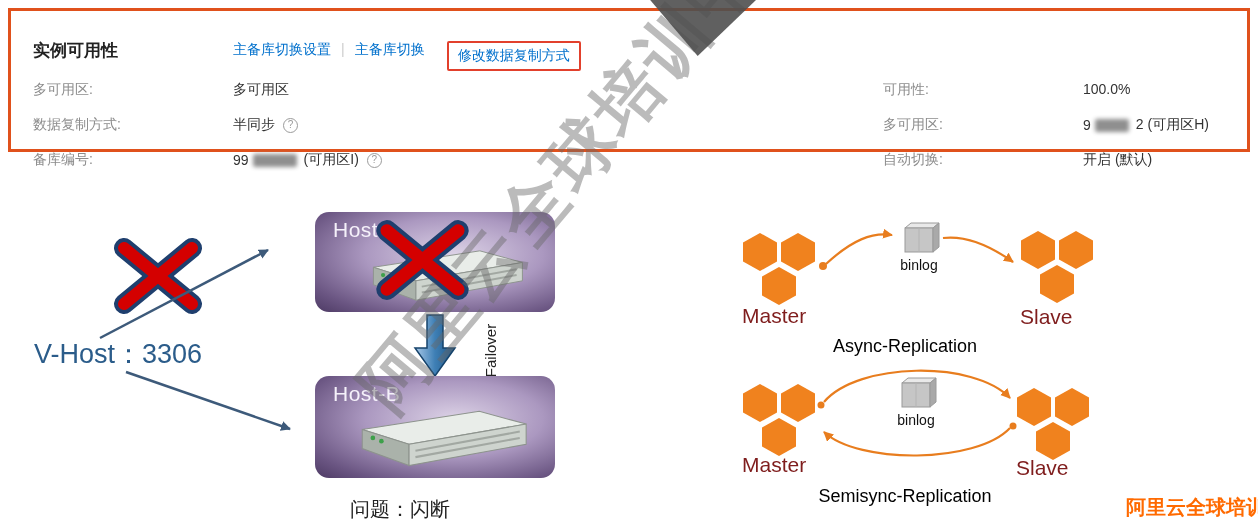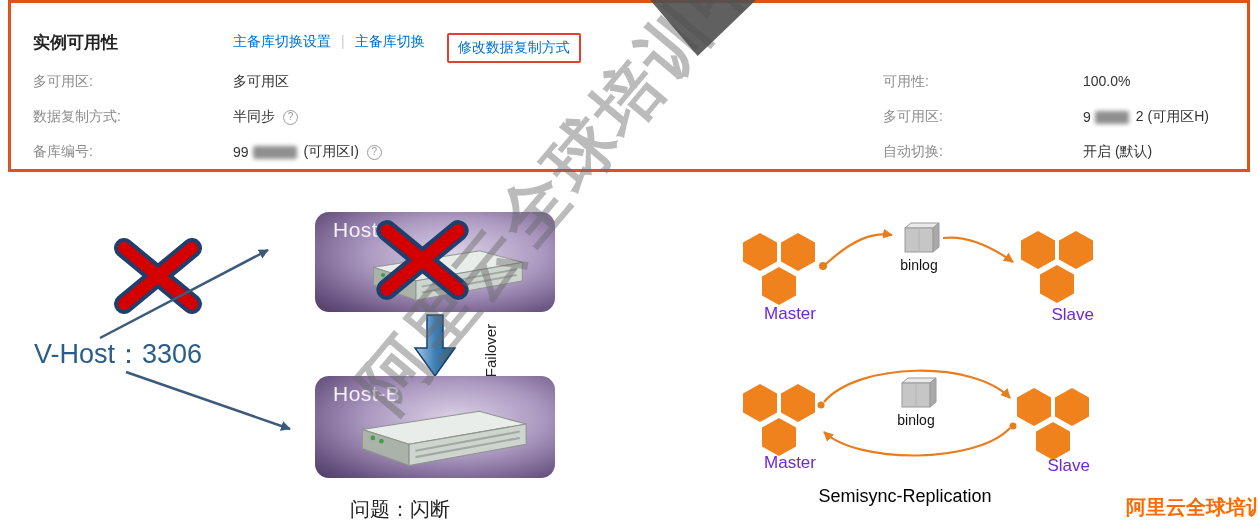--- a/index.html
+++ b/index.html
@@ -4,21 +4,21 @@
 <style>
   *{margin:0;padding:0;box-sizing:border-box}
   html,body{width:1258px;height:521px}
   body{font-family:"Liberation Sans","DejaVu Sans",sans-serif;background:#fff}
   #screen{position:relative;width:1258px;height:521px;overflow:hidden;background:#fff}
 
   
   #overlay{position:absolute;left:0;top:0;z-index:3;pointer-events:none}
 
   
-  .panel{position:absolute;left:8px;top:0;width:1242px;height:172px;border:3px solid #E0511C;background:#fff;z-index:1}
+  .panel{position:absolute;left:8px;top:8px;width:1242px;height:144px;border:3px solid #E0511C;background:#fff;z-index:1}
   .panel-title{position:absolute;left:22px;top:28px;font-size:17px;font-weight:bold;color:#222}
   .links{position:absolute;left:222px;top:30px;display:flex;align-items:flex-start;font-size:14px}
   .link{color:#0070CC;cursor:pointer;text-decoration:none}
   .sep{color:#ccc;margin:0 10px}
   .link.boxed{margin-left:22px;border:2px solid #E2402C;padding:4px 9px;border-radius:2px}
   .frow{position:absolute;left:0;width:100%;height:20px;font-size:14px;color:#333}
   .r1{top:70px}.r2{top:105px}.r3{top:140px}
   .flabel{position:absolute;left:22px;color:#8c8c8c}
   .fvalue{position:absolute;left:222px;color:#333;display:flex;align-items:center;gap:3px}
   .flabel.r{left:872px}.fvalue.r{left:1072px}
@@ -43,21 +43,21 @@
   .failover-label{position:absolute;left:444px;top:342px;width:92px;text-align:center;transform:rotate(-90deg);font-size:15px;color:#222;z-index:2}
   .caption{position:absolute;left:350px;top:496px;font-size:20px;color:#222;z-index:2;white-space:nowrap}
 
   
   .hexcluster{position:absolute;width:74px;height:72px;z-index:2}
   .hex{position:absolute;width:34px;height:38px;background:#F0821E;
     clip-path:polygon(50% 0,100% 25%,100% 75%,50% 100%,0 75%,0 25%)}
   .hex.a{left:1px;top:0}.hex.b{left:39px;top:0}.hex.c{left:20px;top:34px}
   #m1{left:742px;top:233px}#s1{left:1020px;top:231px}
   #m2{left:742px;top:384px}#s2{left:1016px;top:388px}
-  .node-label{position:absolute;font-size:17px;color:#6d28d9;text-align:right;z-index:2;width:74px}
+  .node-label{position:absolute;font-size:21px;color:#7f1d1d;text-align:left;z-index:2;width:74px}
   #m1-label{left:742px;top:304px}#s1-label{left:1020px;top:305px}
   #m2-label{left:742px;top:453px}#s2-label{left:1016px;top:456px}
   .binlog-cube{position:absolute;z-index:2}
   #b1{left:897px;top:221px}#b2{left:894px;top:376px}
   .binlog-label{position:absolute;font-size:14px;color:#111;text-align:center;width:66px;z-index:2}
   #b1-label{left:886px;top:257px}#b2-label{left:883px;top:412px}
   .repl-title{position:absolute;width:280px;text-align:center;font-size:18px;color:#000;z-index:2}
   #async-title{left:765px;top:336px}
   #semisync-title{left:765px;top:486px}
 
@@ -211,20 +211,21 @@
     <line x1="22" y1="7" x2="22" y2="31" stroke="#b4b4b4"></line>
   </svg>
   <div class="binlog-label" id="b1-label">binlog</div>
 
   <div class="hexcluster" id="s1">
     <div class="hex a"></div>
     <div class="hex b"></div>
     <div class="hex c"></div>
   </div>
   <div class="node-label" id="s1-label">Slave</div>
+  <div class="repl-title" id="async-title">Async-Replication</div>
 
   <div class="hexcluster" id="m2">
     <div class="hex a"></div>
     <div class="hex b"></div>
     <div class="hex c"></div>
   </div>
   <div class="node-label" id="m2-label">Master</div>
 
   <svg class="binlog-cube" id="b2" width="44" height="34" viewBox="0 0 44 34">
     <polygon points="8,7 36,7 42,2 14,2" fill="#e9e9e9" stroke="#9a9a9a"></polygon>

